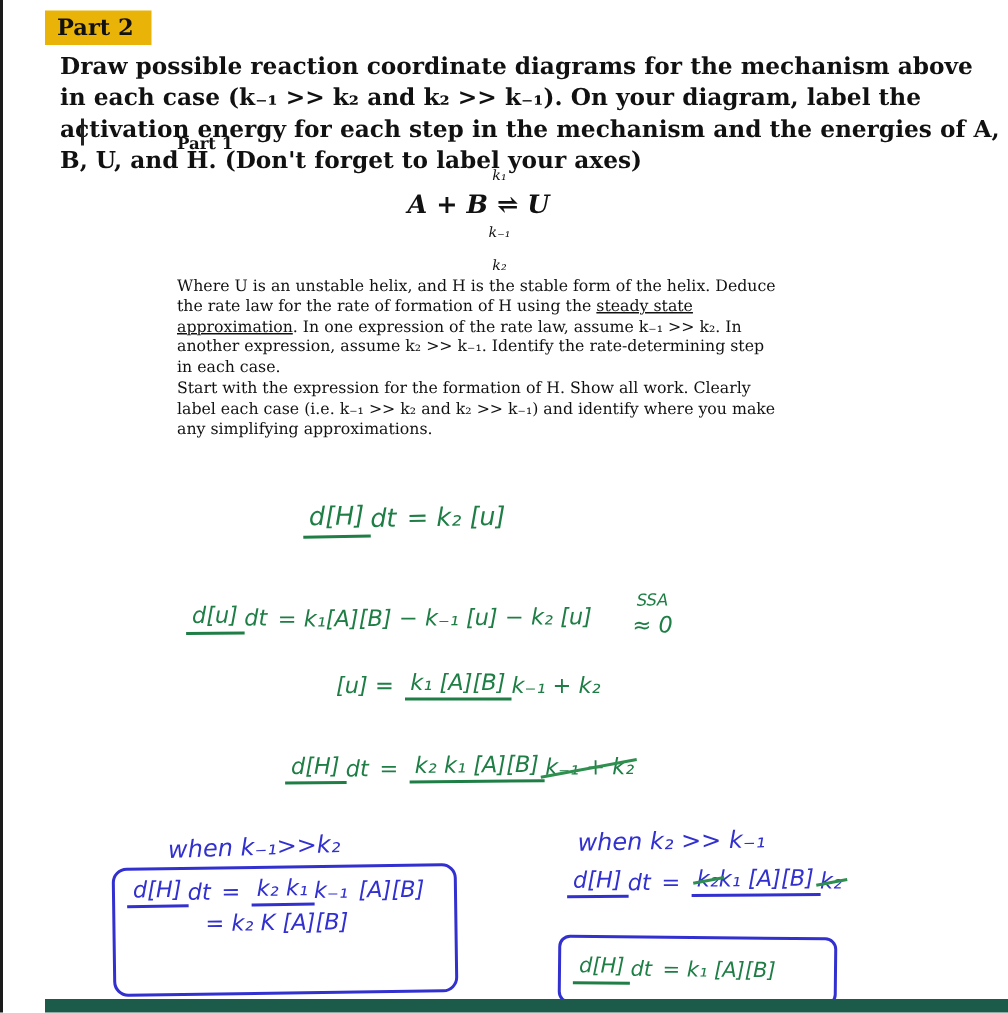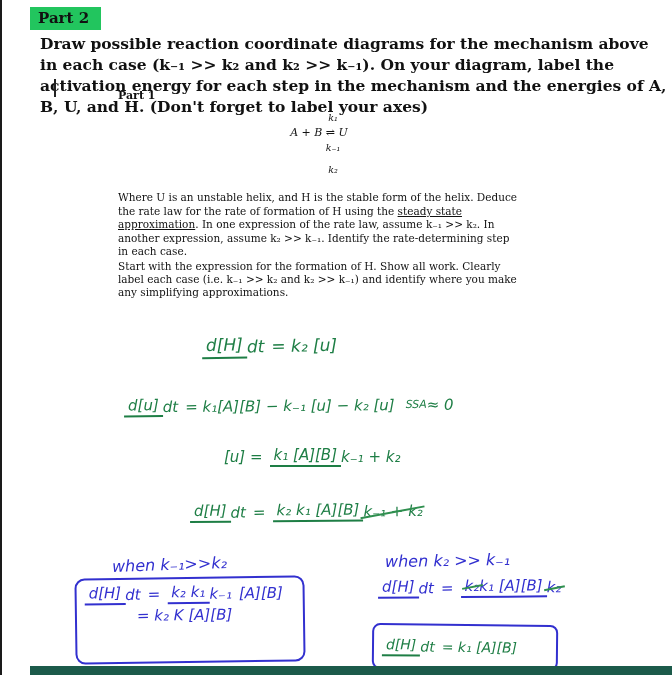--- a/index.html
+++ b/index.html
@@ -1,41 +1,41 @@
 <!DOCTYPE html>
 <html><head>
 <meta charset="utf-8">
 <style>
   html,body{margin:0;padding:0;}
   body{width:672px;height:675px;background:#fff;overflow:hidden;}
   .page{position:relative;width:672px;height:675px;background:#ffffff;font-family:"DejaVu Serif","Liberation Serif",serif;color:#111;}
   .left-edge{position:absolute;left:0;top:0;bottom:0;width:2px;background:#1a1a1a;}
   .bottom-bar{position:absolute;left:30px;right:0;bottom:0;height:9px;background:#1c5a4a;}
 
-  .part2-label{position:absolute;left:30px;top:7px;background:#22c55e;padding:2px 12px 3px 8px;font-weight:bold;font-size:15px;}
+  .part2-label{position:absolute;left:30px;top:7px;background:#eab308;padding:2px 12px 3px 8px;font-weight:bold;font-size:15px;}
   .prompt{position:absolute;left:40px;top:33px;width:628px;font-weight:bold;font-size:15.5px;line-height:1.36;}
   .caret{position:absolute;left:54px;top:79px;width:2px;height:18px;background:#222;}
 
   .embedded{position:absolute;left:118px;top:89px;width:402px;font-size:10.5px;line-height:1.28;color:#111;}
   .p1label{font-weight:bold;font-size:11px;margin-bottom:1px;}
   .p1intro{margin-bottom:6px;}
   .eq{text-align:center;font-style:italic;margin:8px 0 0 0;line-height:1.45;}
   .eq .eq-k{font-size:9.5px;transform:translateX(14px);}
-  .eq .eq-body{font-size:11px;}
-  .p1para{margin-top:15px;}
+  .eq .eq-body{font-size:17px;font-weight:bold;}
+  .p1para{}
   .p1para.second{margin-top:1px;}
   .ul{text-decoration:underline;}
 
   .hw{position:absolute;display:flex;align-items:center;gap:7px;font-family:"DejaVu Sans","Liberation Sans",sans-serif;font-style:italic;white-space:nowrap;}
   .green{color:#1e7e45;}
   .blue{color:#3230cf;}
   .frac{display:inline-flex;flex-direction:row;align-items:center;line-height:1.15;}
   .frac .num{border-bottom:2px solid currentColor;padding:0 4px 1px 4px;display:block;}
   .frac .den{display:block;padding-top:1px;}
-  .ssa-wrap{display:inline-flex;flex-direction:row;align-items:center;margin-left:4px;}
+  .ssa-wrap{display:inline-flex;flex-direction:column;align-items:center;margin-left:20px;}
   .ssa{font-size:11px;line-height:1;margin-bottom:2px;}
   .cancel{position:relative;display:inline-block;}
   .cancel::after{content:"";position:absolute;left:-3px;right:-3px;top:48%;height:2px;background:#2f8f4f;transform:rotate(-10deg);}
 
   .hw1{left:202px;top:335px;font-size:17px;transform:rotate(-1deg);}
   .hw2{left:124px;top:396px;font-size:15px;transform:rotate(-0.5deg);}
   .hw3{left:224px;top:447px;font-size:15px;}
   .hw4{left:190px;top:502px;font-size:15px;transform:rotate(-0.5deg);}
 
   .when-left{left:112px;top:555px;font-size:16px;transform:rotate(-2deg);}

